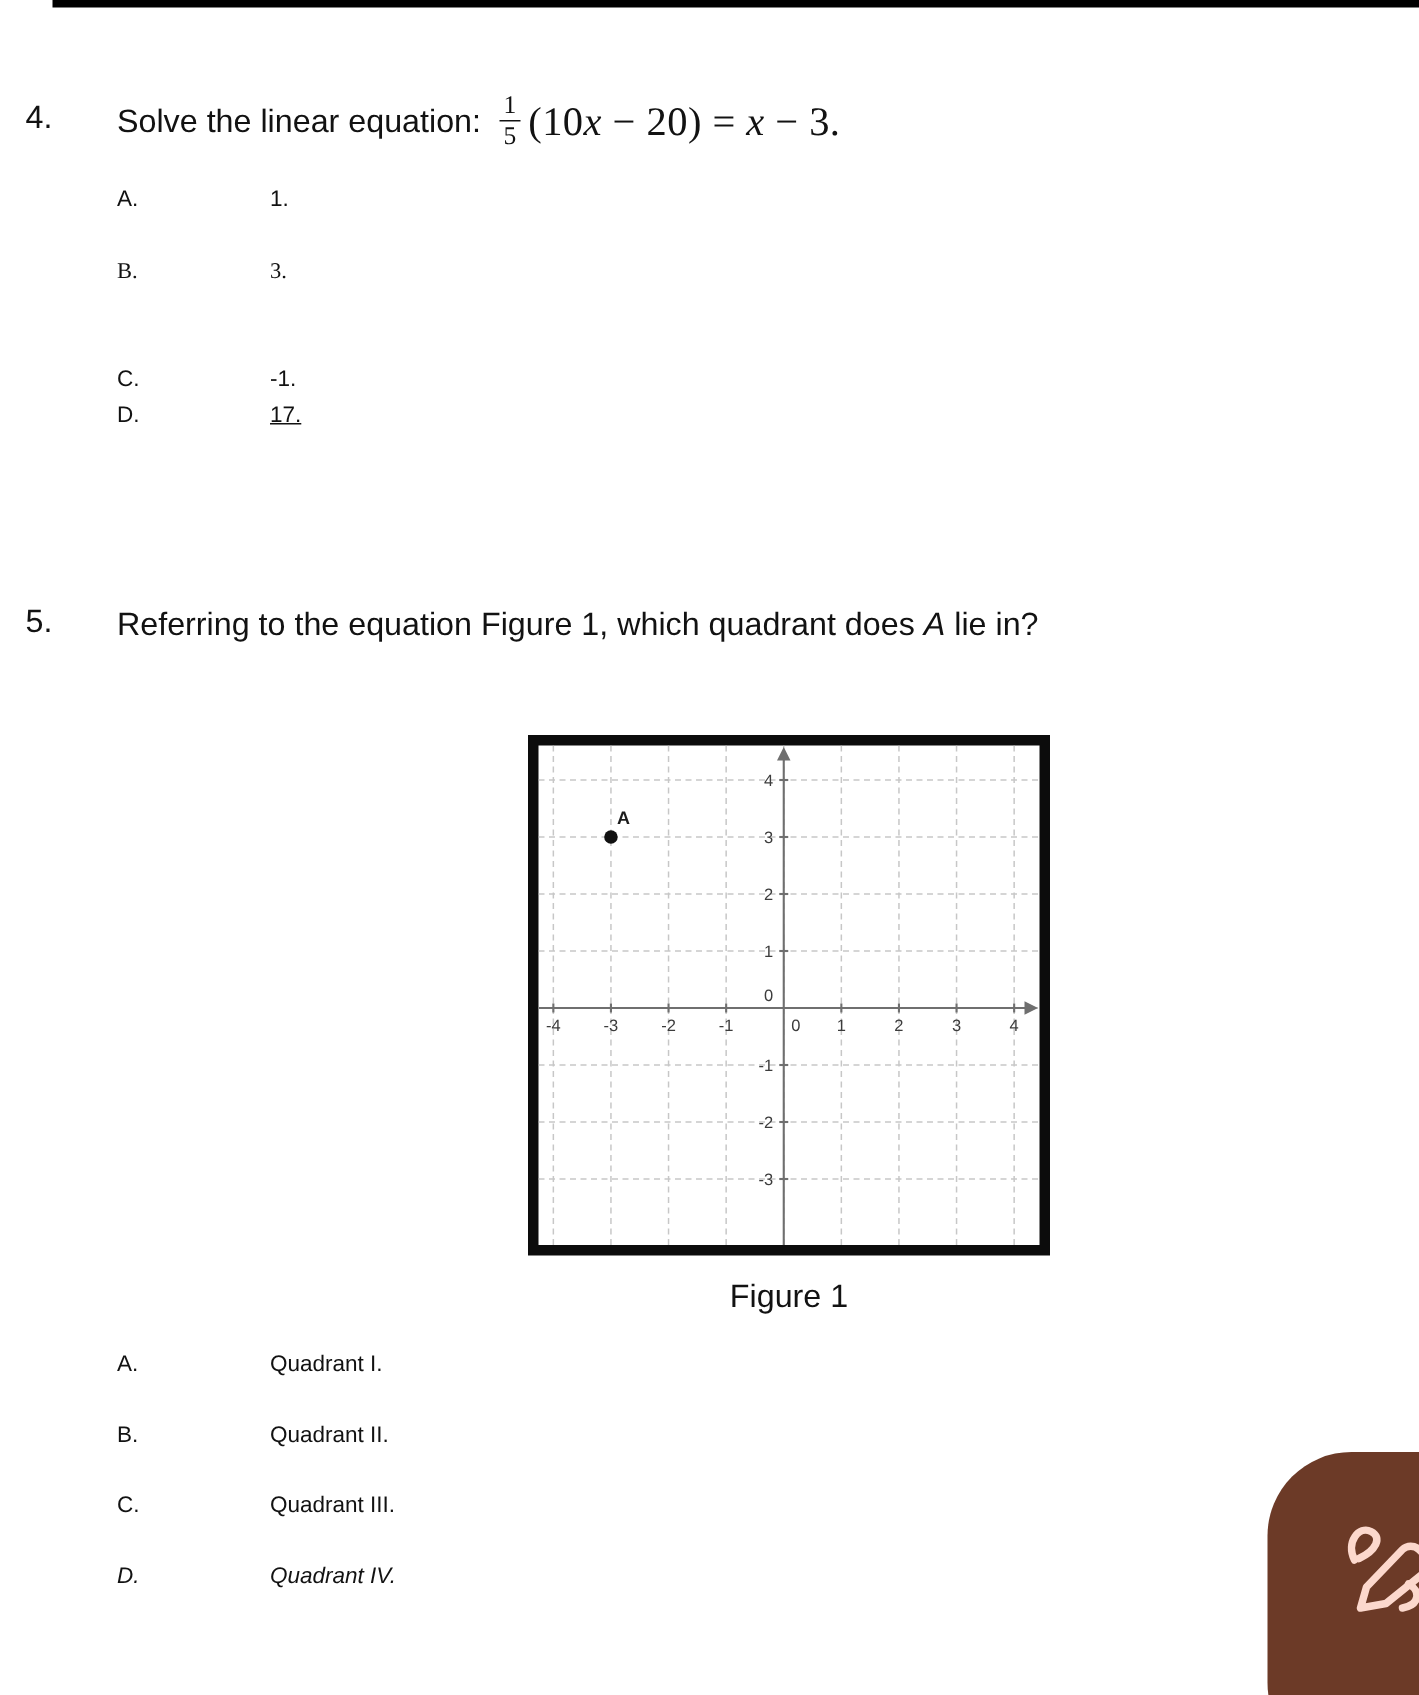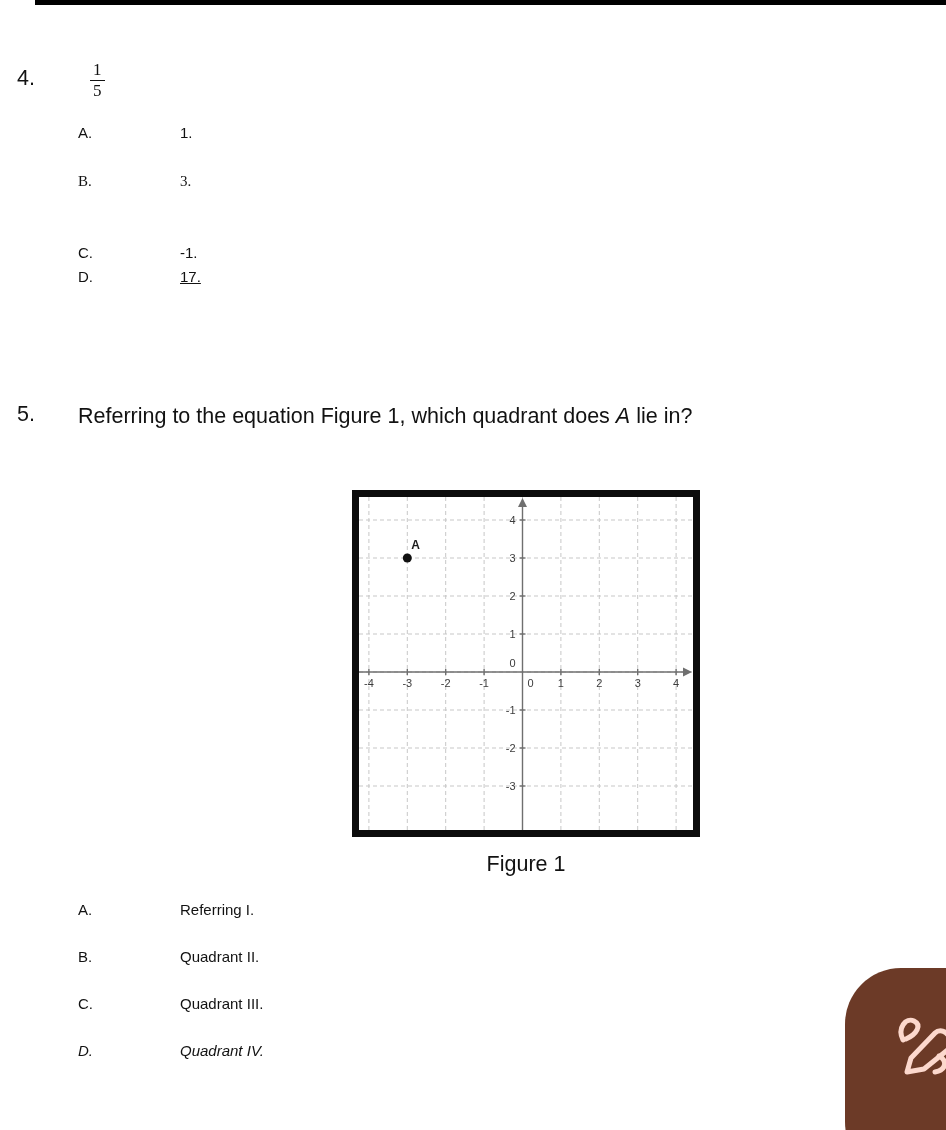--- a/index.html
+++ b/index.html
@@ -35,24 +35,26 @@
   .fab svg{position:absolute;left:48px;top:46px;overflow:visible;}
   .fabstroke{fill:none;stroke:#FCD8CD;stroke-width:5;stroke-linecap:round;stroke-linejoin:round;}
 </style>
 </head>
 <body>
 
 <div class="abs topbar"></div>
 
 <div class="qnum" style="top:66px;">4.</div>
 <div class="abs qrow" style="left:78px;top:58px;height:46px;">
+  <span class="prompt">Solve the linear equation:</span>
   <span class="frac">
     <span class="num">1</span>
     <span class="den">5</span>
   </span>
+  <span class="eq"><span>(10</span><span class="mx">x</span><span> − 20) = </span><span class="mx">x</span><span> − 3.</span></span>
 </div>
 
 <div class="opt" style="top:119px;">
   <span class="letter">A.</span><span>1.</span>
 </div>
 <div class="opt" style="top:167px;font-family:Liberation Serif, serif;">
   <span class="letter">B.</span><span>3.</span>
 </div>
 <div class="opt" style="top:215px;margin-top:24px;">
   <span class="letter">C.</span><span>-1.</span>
@@ -121,21 +123,21 @@
       <text class="tick" text-anchor="end" x="156.5" y="65.0">3</text>
       <line class="axis" x1="160.5" y1="23.0" x2="166.5" y2="23.0"></line>
       <text class="tick" text-anchor="end" x="156.5" y="27.0">4</text>
       <circle cx="48.3" cy="61.0" r="4.5" fill="#111111"></circle>
       <text class="ptlabel" x="52.30000000000001" y="52">A</text>
     </svg>
 </div>
 <div class="abs caption">Figure 1</div>
 
 <div class="opt" style="top:896px;">
-  <span class="letter">A.</span><span>Referring I.</span>
+  <span class="letter">A.</span><span>Quadrant I.</span>
 </div>
 <div class="opt" style="top:943px;">
   <span class="letter">B.</span><span>Quadrant II.</span>
 </div>
 <div class="opt" style="top:990px;">
   <span class="letter">C.</span><span>Quadrant III.</span>
 </div>
 <div class="opt" style="top:1037px;font-style:italic;">
   <span class="letter">D.</span><span>Quadrant IV.</span>
 </div>

